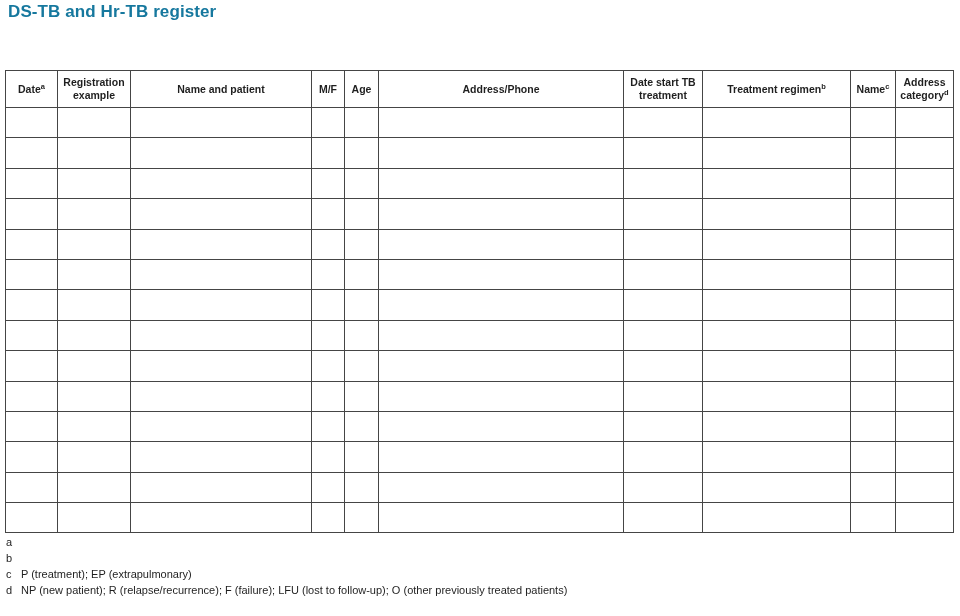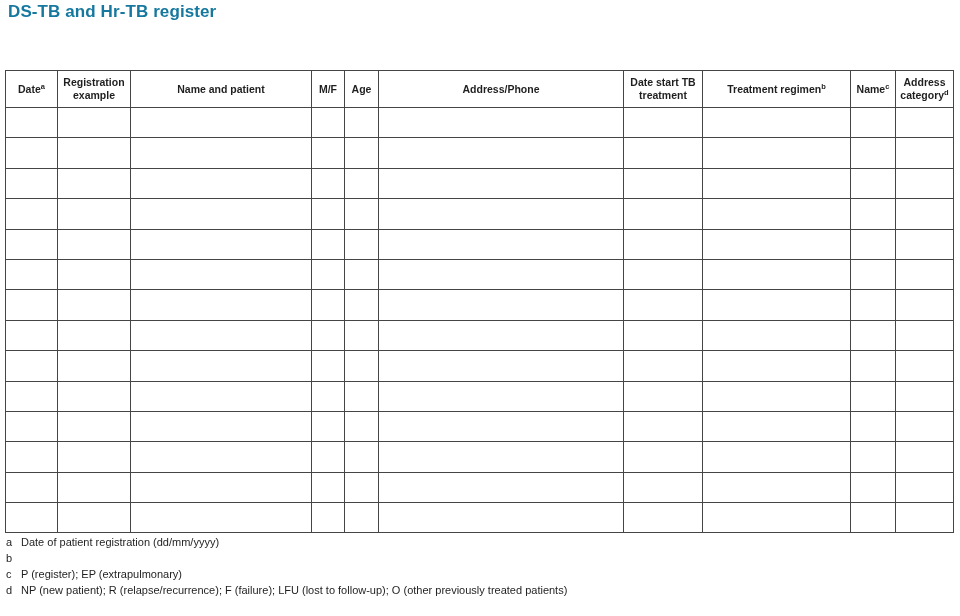--- a/index.html
+++ b/index.html
@@ -276,26 +276,25 @@
         <td></td>
         <td></td>
         <td></td>
       </tr>
     </tbody>
 </table>
 
 <div class="footnotes">
   <div class="footnote">
     <span class="fn-marker">a</span>
-    <span class="fn-text">Date of patient registration (dd/mm/yyyy)</span>
   </div>
   <div class="footnote">
     <span class="fn-marker">b</span>
   </div>
   <div class="footnote">
     <span class="fn-marker">c</span>
-    <span class="fn-text">P (register); EP (extrapulmonary)</span>
+    <span class="fn-text">P (treatment); EP (extrapulmonary)</span>
   </div>
   <div class="footnote">
     <span class="fn-marker">d</span>
     <span class="fn-text">NP (new patient); R (relapse/recurrence); F (failure); LFU (lost to follow-up); O (other previously treated patients)</span>
   </div>
 </div>
 
 </body></html>

